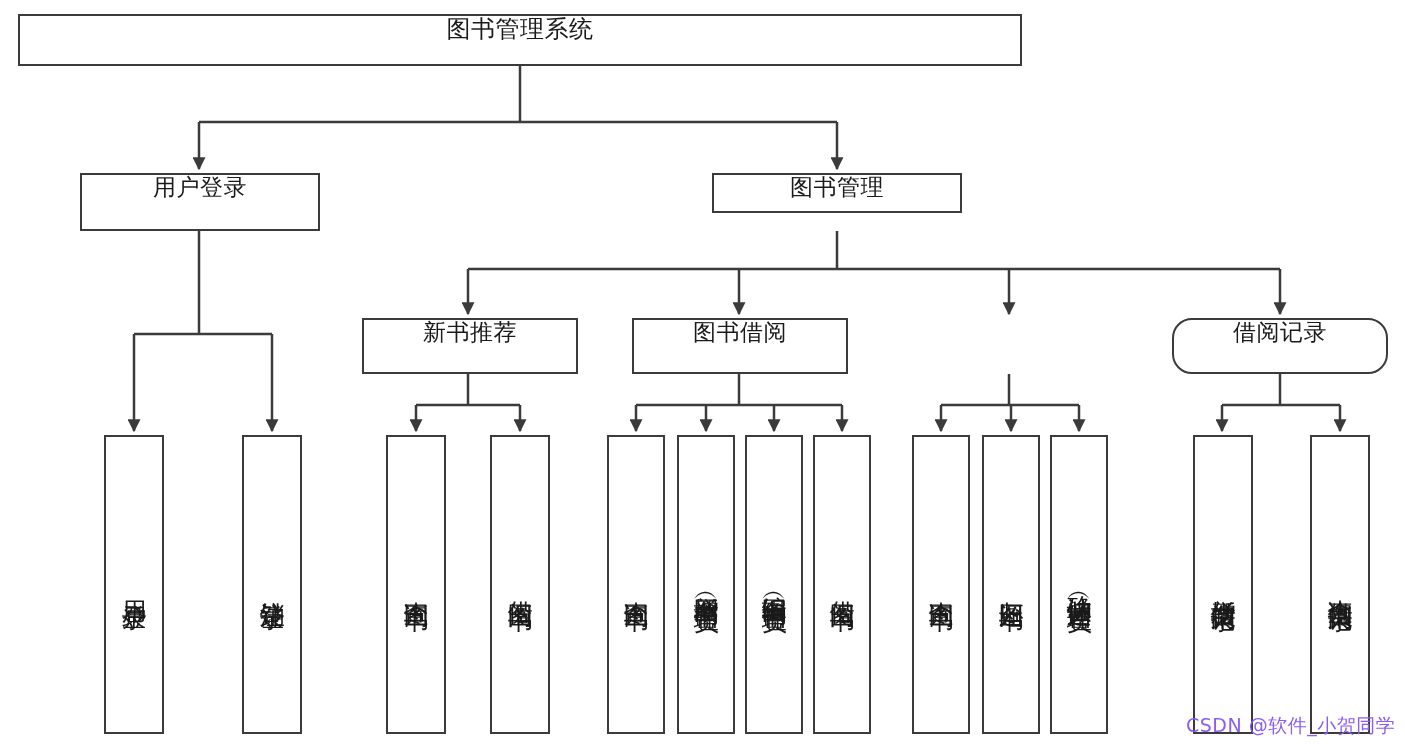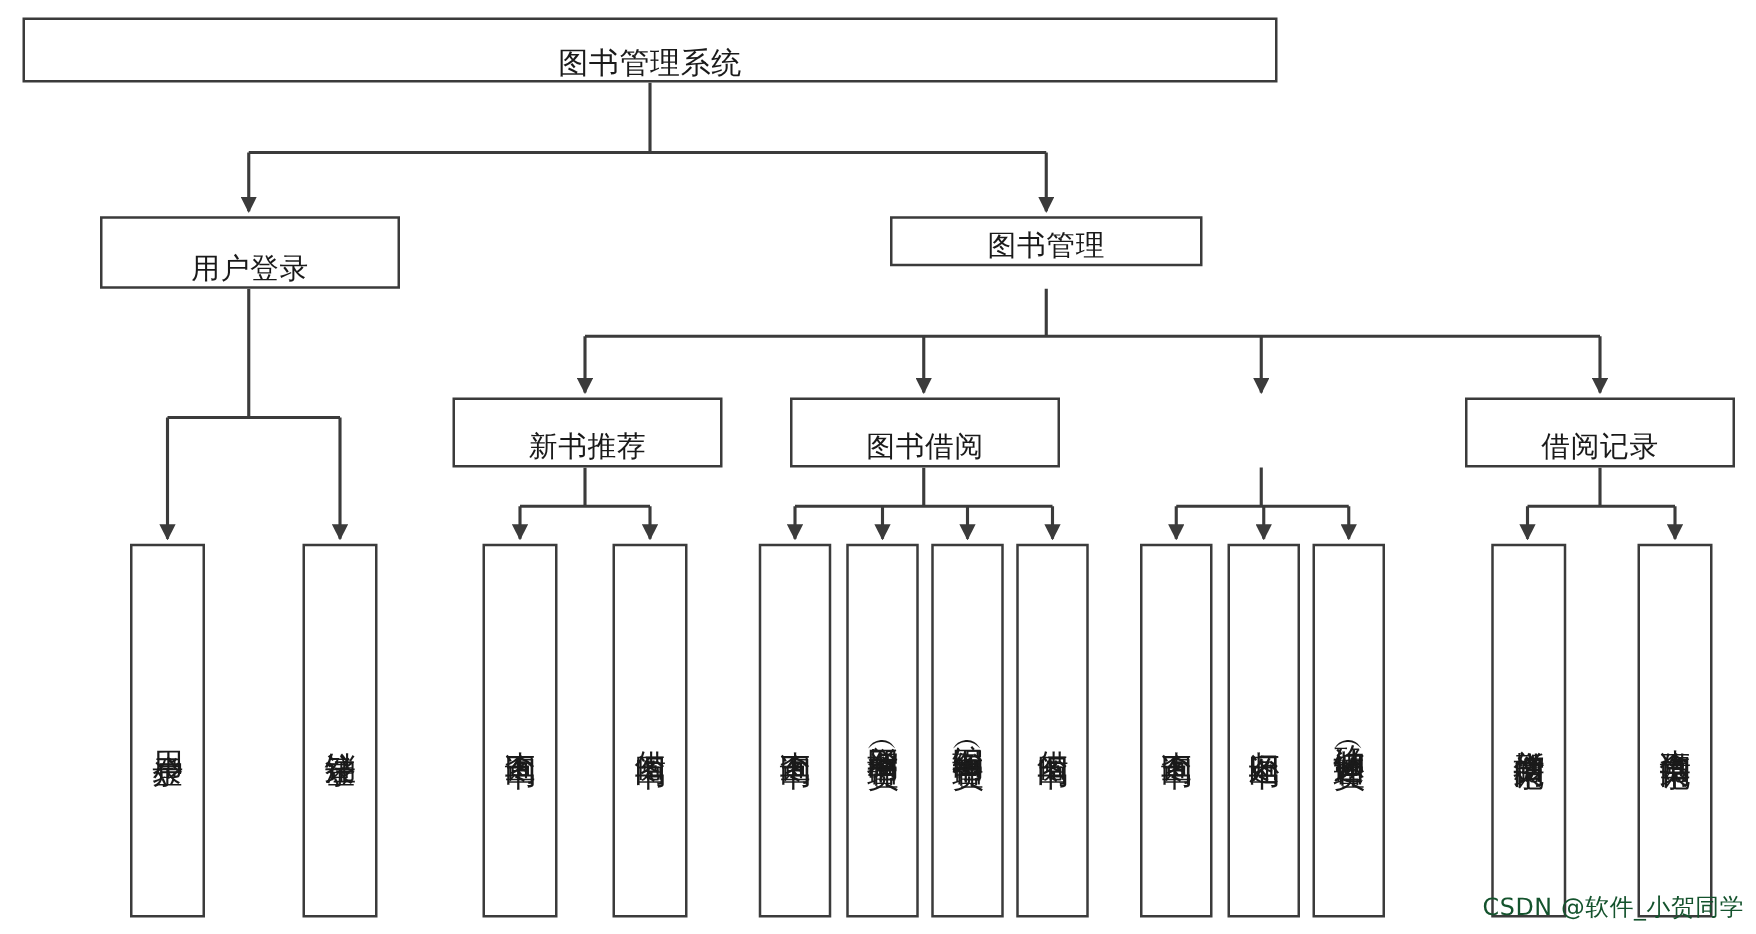--- a/index.html
+++ b/index.html
@@ -20,21 +20,21 @@
     left:0; top:0;
     width:1405px; height:747px;
     pointer-events:none;
   }
   .node{
     position:absolute;
     box-sizing:border-box;
     border:2.5px solid #3b3b3b;
     background:#ffffff;
     display:flex;
-    align-items:flex-end;
+    align-items:flex-start;
     justify-content:center;
     color:#1a1a1a;
   }
   .node .label{
     display:block;
     text-align:center;
     line-height:1.12;
     letter-spacing:0.5px;
   }
   
@@ -54,21 +54,21 @@
     font-size:25px;
     line-height:1.18;
     letter-spacing:2px;
     white-space:nowrap;
   }
   .watermark{
     position:absolute;
     left:1186px;
     top:713px;
     font-size:19px;
-    color:#14532d;
+    color:#8b5cf6;
     letter-spacing:0.5px;
     white-space:nowrap;
     font-family:"DejaVu Sans","Liberation Sans",sans-serif;
   }
 </style>
 </head>
 <body>
 
 <div id="canvas">
 
@@ -136,21 +136,21 @@
 
   <div class="node h-node" style="left:362px;top:318px;width:216px;height:56px;">
     <span class="label">新书推荐</span>
   </div>
 
   <div class="node h-node" style="left:632px;top:318px;width:216px;height:56px;">
     <span class="label">图书借阅</span>
   </div>
 
 
-  <div class="node h-node" style="left:1172px;top:318px;width:216px;height:56px;">
+  <div class="node h-node" style="left:1172px;top:318px;width:216px;height:56px;border-radius:20px;">
     <span class="label">借阅记录</span>
   </div>
 
   <div class="node v-node" style="left:104px;top:435px;width:60px;height:299px;">
     <span class="label">用户登录</span>
   </div>
 
   <div class="node v-node" style="left:242px;top:435px;width:60px;height:299px;">
     <span class="label">注销登录</span>
   </div>

